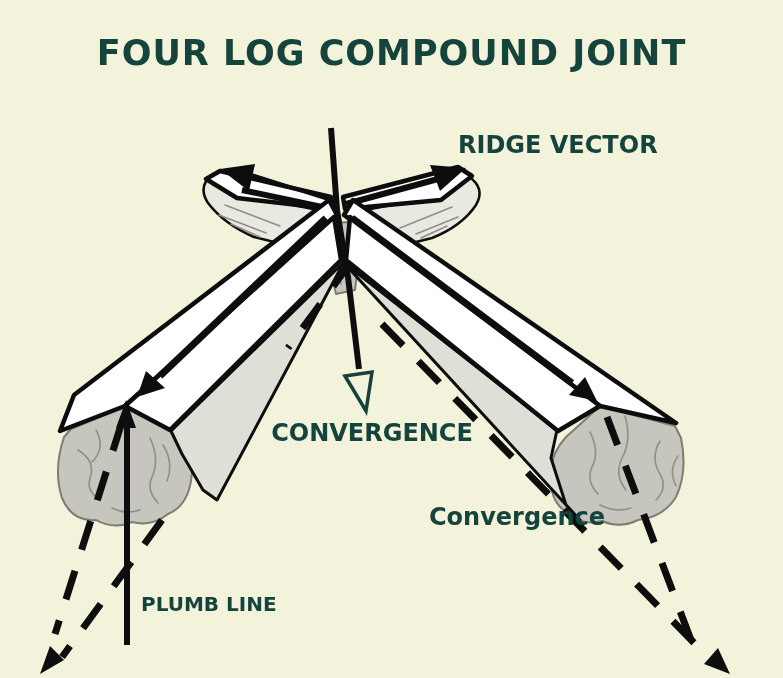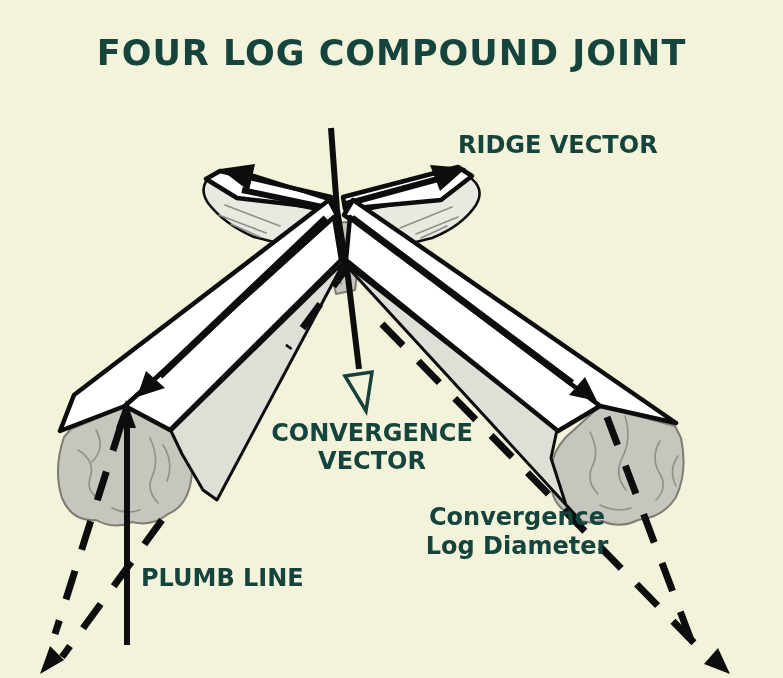--- a/index.html
+++ b/index.html
@@ -9,21 +9,21 @@
     font-family:"DejaVu Sans","Liberation Sans",sans-serif;
   }
   .stage svg { position:absolute; left:0; top:0; }
   .lbl {
     position:absolute; color:var(--text,#15443d); font-weight:bold;
     white-space:nowrap; user-select:none;
   }
   .title   { left:0; top:33px; width:100%; text-align:center; font-size:35px; letter-spacing:1px; }
   .ridge   { left:458px; top:131px; font-size:24px; }
   .conv    { left:264px; top:419px; width:216px; text-align:center; font-size:24px; line-height:28px; white-space:normal; }
-  .plumb   { left:141px; top:564px; font-size:24px; }
+  .plumb   { left:141px; top:592px; font-size:20px; }
   .plane   { left:401px; top:503px; width:232px; text-align:center; font-size:24px; line-height:28.5px; white-space:normal; }
 
   
   .face  { fill:var(--log_face,#fff); stroke:var(--line,#0d0d0d); stroke-width:4.5; stroke-linejoin:round; }
   .side  { fill:var(--log_side,#dedfd6); stroke:var(--line,#0d0d0d); stroke-width:3; stroke-linejoin:round; }
   .bside { fill:var(--log_back_side,#e9e9e1); stroke:var(--line,#0d0d0d); stroke-width:2.5; stroke-linejoin:round; }
   .endg  { fill:var(--log_end,#c6c6bf); stroke:#7d7d74; stroke-width:2; stroke-linejoin:round; }
   .grain { fill:none; stroke:var(--grain,#90908a); stroke-width:1.6; stroke-linecap:round; }
   .ln    { fill:none; stroke:var(--line,#0d0d0d); }
   .blk   { fill:var(--line,#0d0d0d); stroke:none; }
@@ -130,23 +130,21 @@
       <polygon class="blk" points="126,400 116,428 136,428"></polygon>
     </g>
   </svg>
 
   <div class="lbl ridge">RIDGE VECTOR</div>
 
   <div class="lbl title">FOUR LOG COMPOUND JOINT</div>
 
   <div class="lbl conv">
     <div>CONVERGENCE</div>
-    <div>VECTOR</div>
   </div>
 
   <div class="lbl plumb">PLUMB LINE</div>
 
   <div class="lbl plane">
     <div>Convergence</div>
-    <div>Log Diameter</div>
   </div>
 
 </div>
 
 </body></html>

